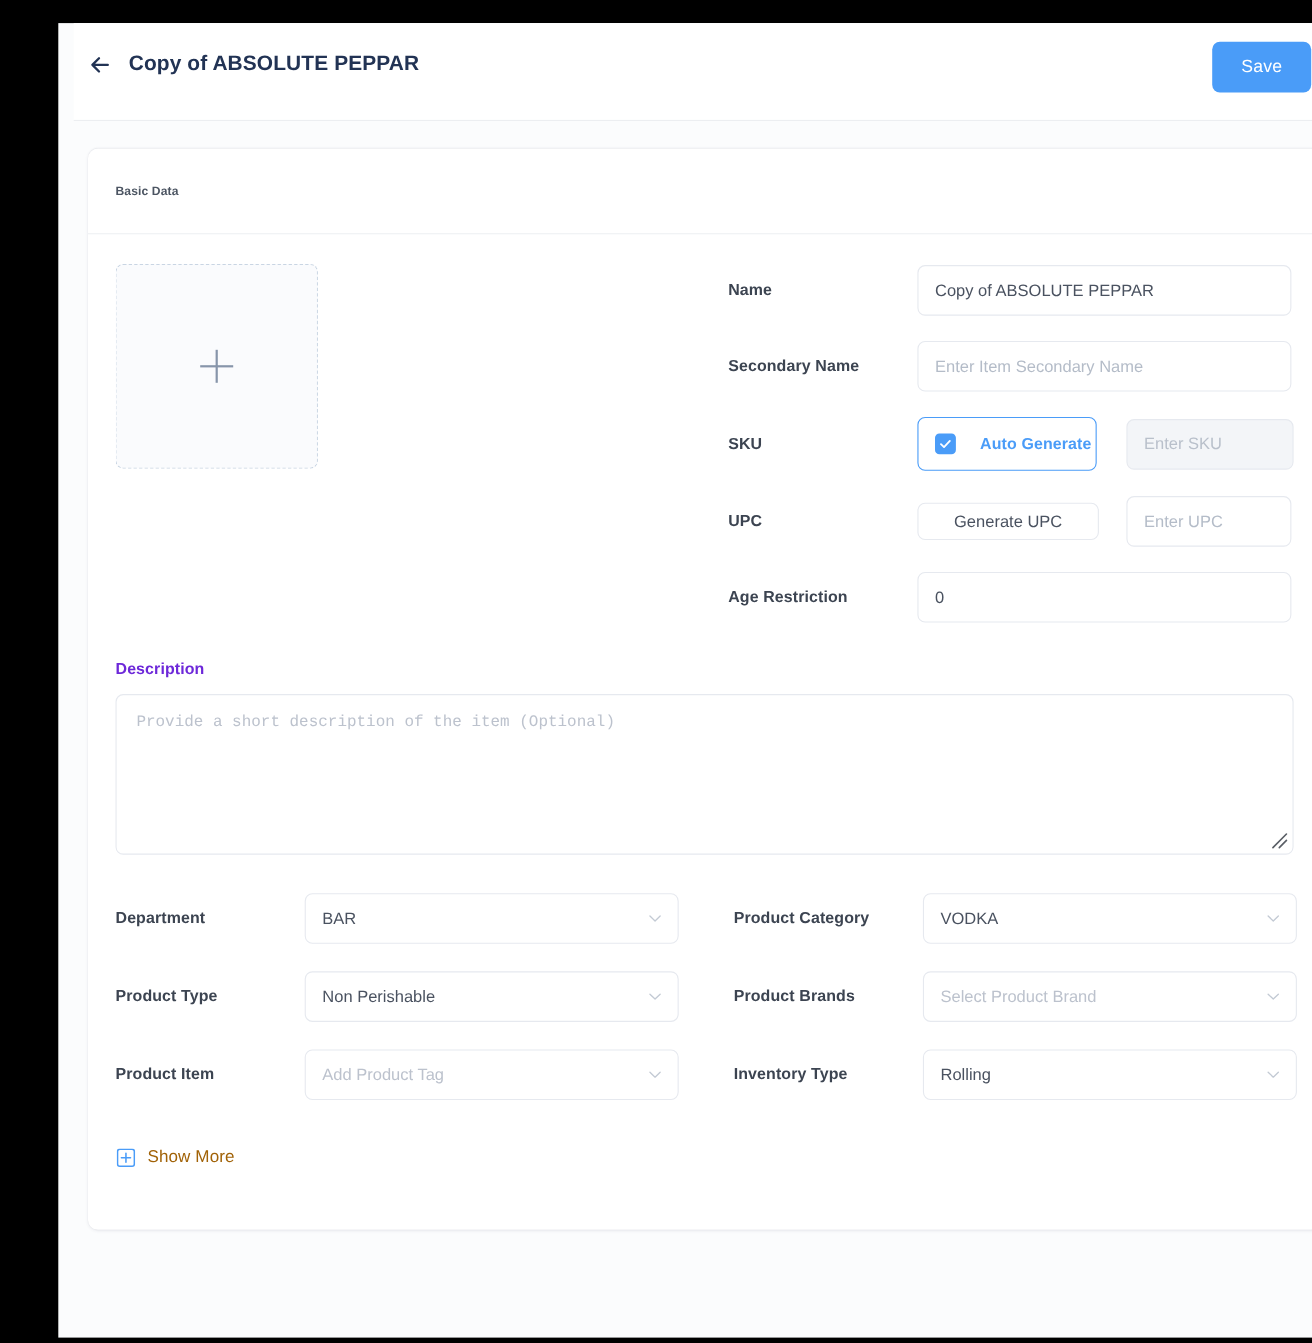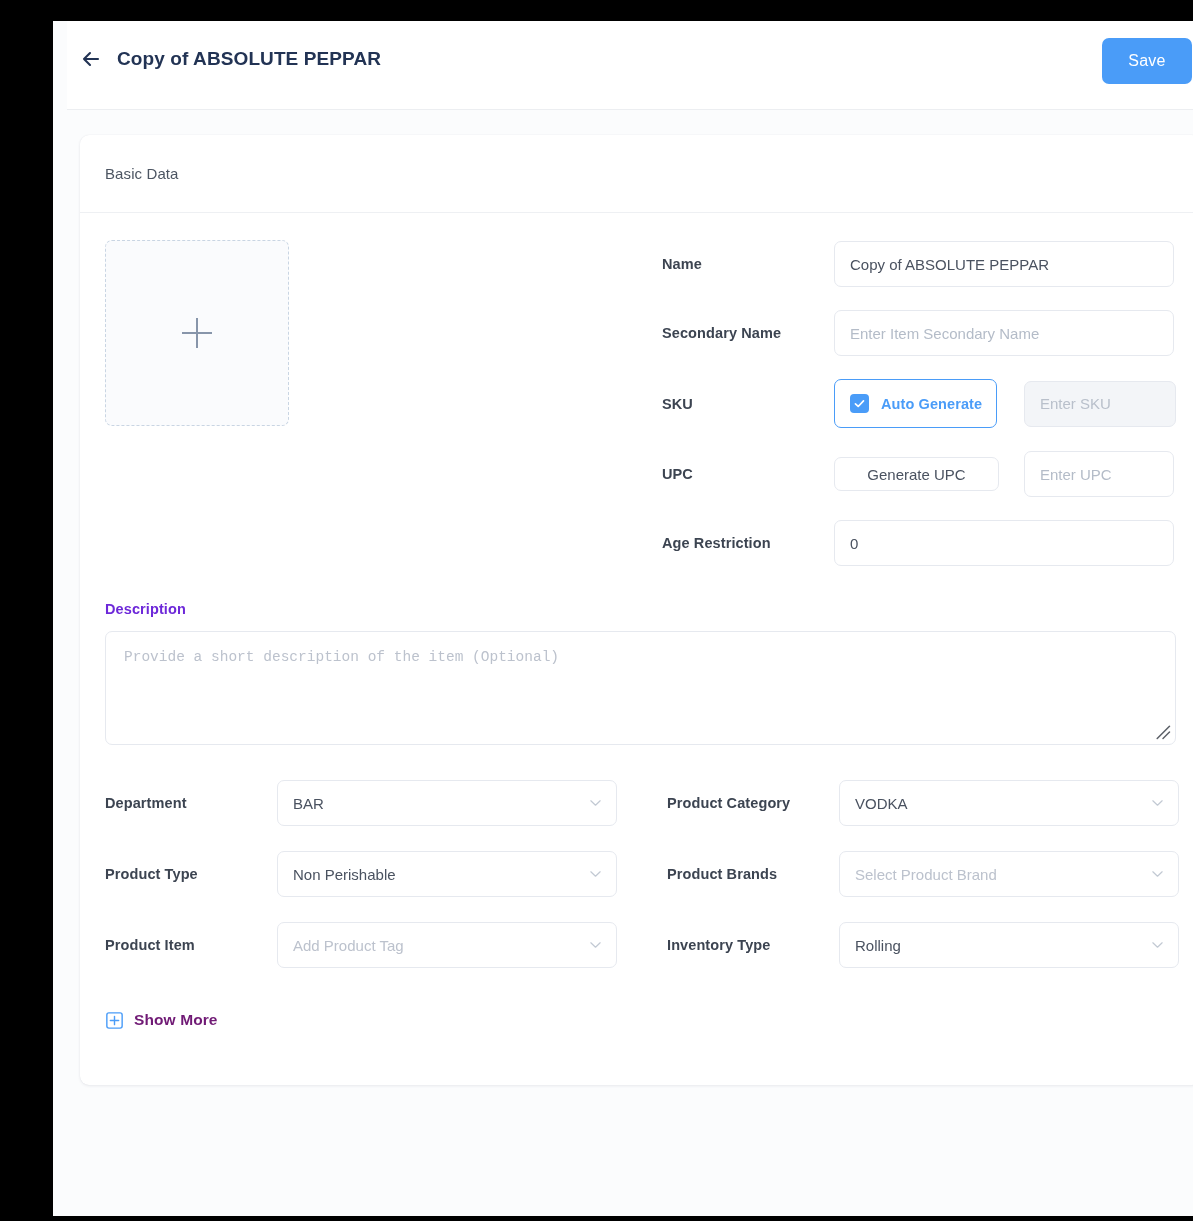--- a/index.html
+++ b/index.html
@@ -80,22 +80,22 @@
     padding-bottom: 52px;
   }
   .card-header {
     height: 78px;
     border-bottom: 1px solid #eef0f3;
     display: flex;
     align-items: center;
     padding-left: 25px;
   }
   .card-title {
-    font-size: 15px;
-    font-weight: normal;
+    font-size: 11px;
+    font-weight: bold;
     color: #4c5562;
     letter-spacing: .1px;
   }
 
   
   .top-section {
     display: flex;
     padding: 27px 25px 0 25px;
   }
   .image-col { width: 560px; }
@@ -157,21 +157,21 @@
   .input-disabled::placeholder { color: #b9c0cb; }
 
   .autogen-box {
     width: 163px;
     height: 49px;
     border: 1px solid #4a9cf8;
     border-radius: 7px;
     background: #ffffff;
     display: flex;
     align-items: center;
-    gap: 12px;
+    gap: 22px;
     padding-left: 15px;
     cursor: pointer;
     margin-right: 27px;
   }
   .checkbox {
     width: 19px;
     height: 19px;
     border-radius: 4px;
     background: #4a9cf8;
     display: flex;
@@ -208,21 +208,21 @@
   .desc-label {
     font-size: 14.5px;
     font-weight: bold;
     color: #6d28d9;
     margin-bottom: 14px;
     letter-spacing: .1px;
   }
   .desc-area {
     position: relative;
     width: 1071px;
-    height: 114px;
+    height: 146px;
   }
   .desc-textarea {
     width: 100%;
     height: 100%;
     border: 1px solid #e6e9ef;
     border-radius: 7px;
     background: #ffffff;
     padding: 17px 18px;
     font-family: "Liberation Mono", monospace;
     font-size: 14.5px;
@@ -290,22 +290,22 @@
     margin: 43px 0 0 26px;
     cursor: pointer;
   }
   .plus-box {
     width: 17px;
     height: 17px;
     flex: none;
   }
   .show-more-label {
     font-size: 15.5px;
-    font-weight: bold;
-    color: #701a75;
+    font-weight: normal;
+    color: #a16207;
     letter-spacing: .1px;
   }
 </style>
 </head>
 <body>
 
 <div class="frame">
 
   <div class="page-header">
     <div class="header-left">

